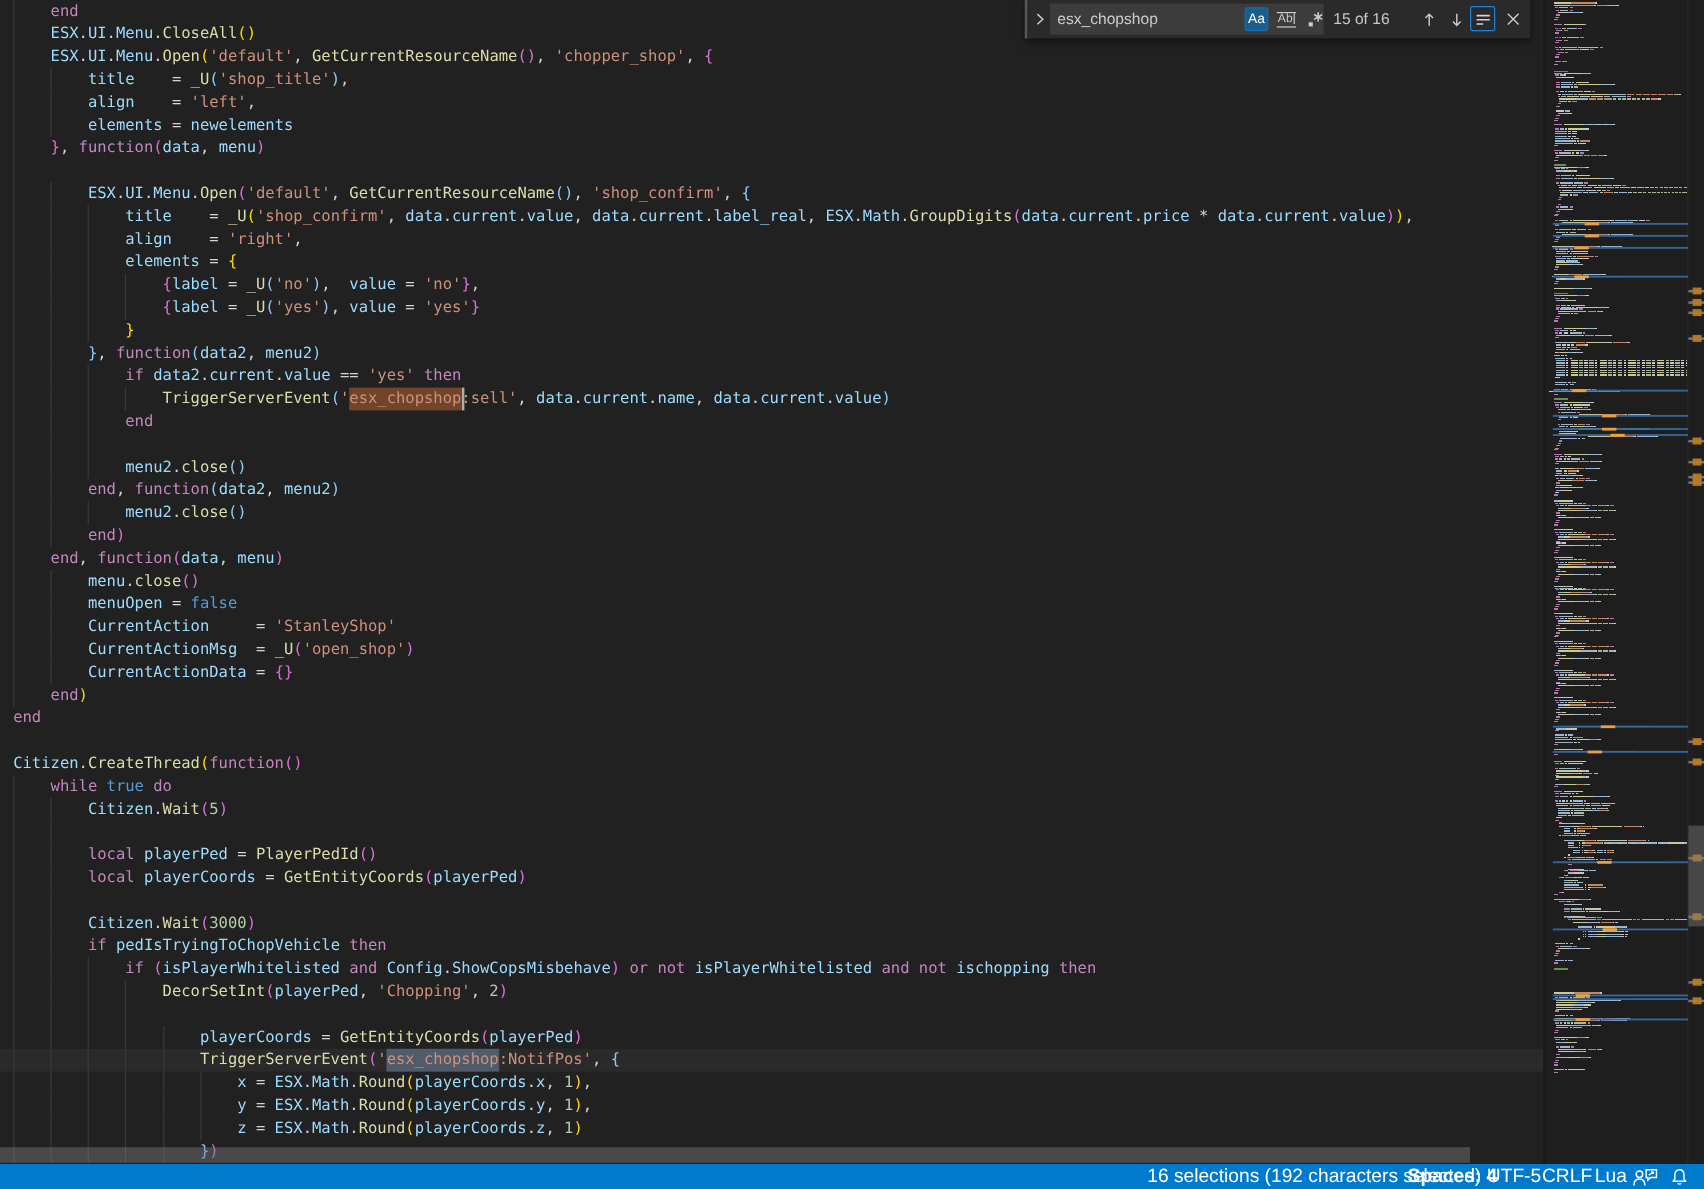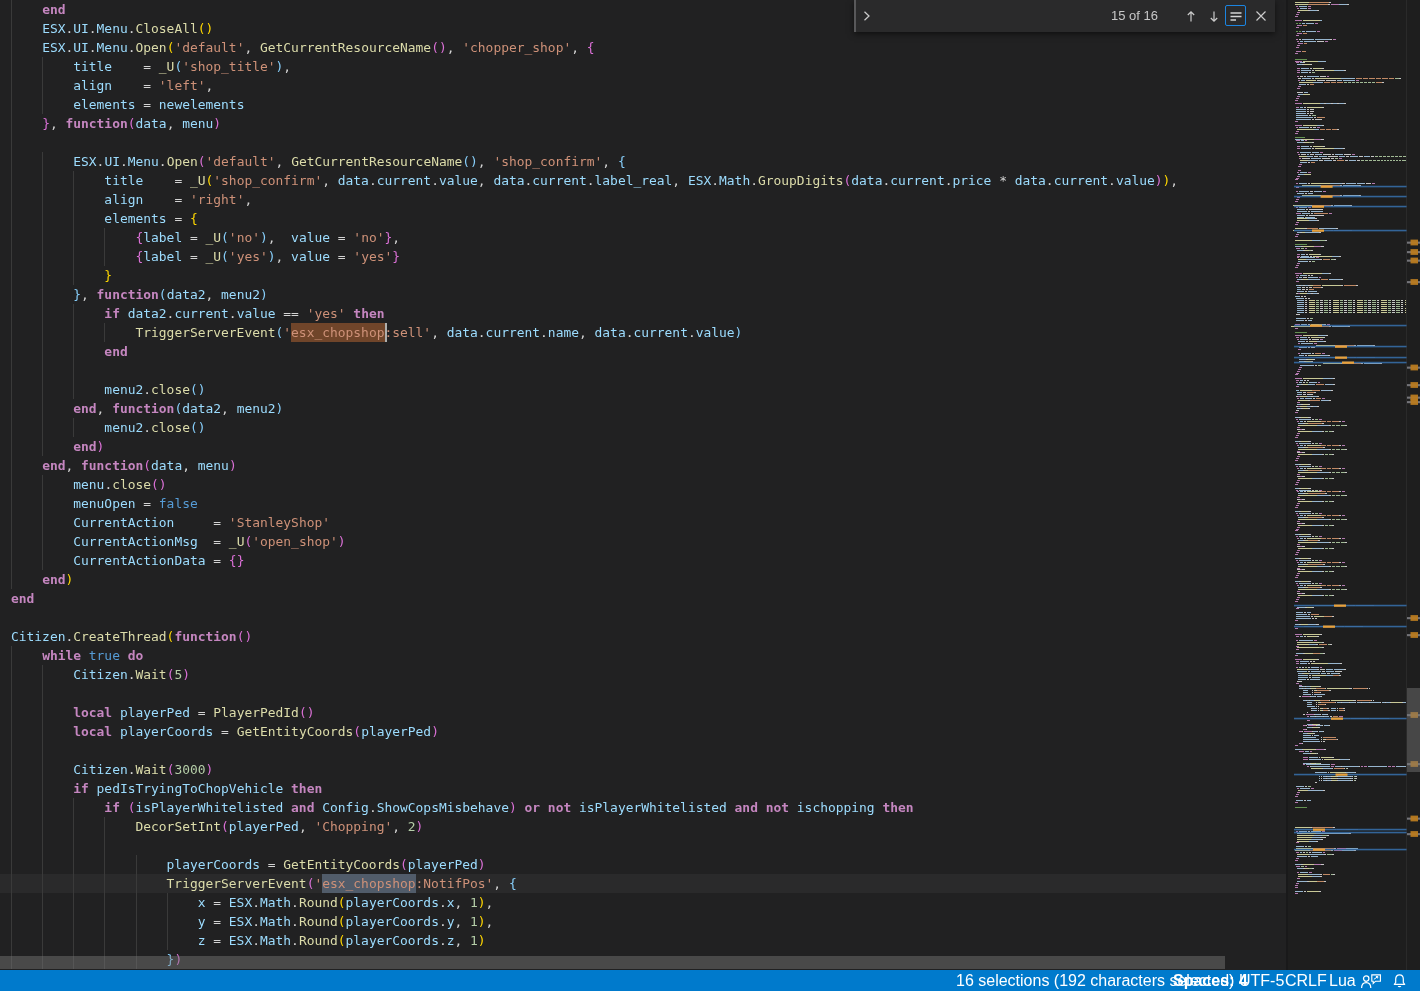--- a/index.html
+++ b/index.html
@@ -9,21 +9,21 @@
   
   #editor { position:absolute; left:0; top:0; width:1420px; height:970px; background:#1e1e1e; overflow:hidden; }
   #code-area { position:absolute; left:0; top:0; width:1286px; height:970px; background:#212122; }
   #code-lines { position:absolute; left:0; top:0; width:1286px;
     font-family:"DejaVu Sans Mono", monospace; font-size:12.93px; line-height:19px;
     white-space:pre; color:#d4d4d4; }
   .cl { position:relative; height:19px; }
   .cl .txt { position:absolute; left:11px; top:0; height:19px; }
   .guide { position:absolute; top:0; width:1px; height:19px; background:#3a3a3a; }
   .ovl { position:absolute; top:0; height:19px; }
-  .tok-k { color:#C586C0;font-weight:bold; } .tok-v { color:#9CDCFE; } .tok-s { color:#CE9178; }
+  .tok-k { color:#C586C0; } .tok-v { color:#9CDCFE; } .tok-s { color:#CE9178; }
   .tok-f { color:#DCDCAA; } .tok-n { color:#B5CEA8; } .tok-b { color:#569CD6; }
   #divider { position:absolute; left:1286px; top:0; width:2px; height:970px; background:#19191a; }
   #mm-border { position:absolute; left:1406px; top:0; width:1px; height:970px; background:rgba(255,255,255,0.055); }
 
   
   #hscroll { position:absolute; left:0px; top:956px; height:13px; background:rgba(121,121,121,0.45); }
   #vscroll { position:absolute; left:1407px; width:13px; background:rgba(121,121,121,0.45); }
 
   
   #minimap { position:absolute; left:1286px; top:0; width:134px; height:970px; }
@@ -1853,20 +1853,38 @@
   <div id="hscroll" style="left: 0px; width: 1225px;"></div>
   <div id="vscroll" style="top: 688px; height: 84px;"></div>
 
   <div id="find-widget">
     <div id="find-sash"></div>
     <div id="find-chevron">
       <svg width="9" height="12" viewBox="0 0 9 12">
         <path d="M2.5 1.8 L7 6 L2.5 10.2" fill="none" stroke="#cccccc" stroke-width="1.25"></path>
       </svg>
     </div>
+    <div id="find-input-box">
+      <span id="find-query">esx_chopshop</span>
+      <div id="toggle-case" class="find-toggle">
+          <span>Aa</span>
+        </div>
+      <div id="toggle-word" class="find-toggle">
+          <span class="wwbox">
+            <span class="ww">Ab</span>
+            <span class="wbar"></span>
+          </span>
+        </div>
+      <div id="toggle-regex" class="find-toggle" title=".*">
+          <svg width="16" height="16" viewBox="0 0 16 16">
+            <rect x="2.6" y="10.6" width="3.4" height="3.4" fill="#cccccc"></rect>
+            <path d="M10.5 2.2 L10.5 10 M7.1 4.1 L13.9 8.1 M13.9 4.1 L7.1 8.1" stroke="#cccccc" stroke-width="1.3" fill="none"></path>
+          </svg>
+        </div>
+    </div>
     <div id="find-results">15 of 16</div>
     <div id="btn-prev" class="find-btn">
       <svg width="12" height="13" viewBox="0 0 12 13">
         <path d="M6 11.5 L6 1.8 M2.8 5 L6 1.8 L9.2 5" fill="none" stroke="#cccccc" stroke-width="1.2"></path>
       </svg>
     </div>
     <div id="btn-next" class="find-btn">
       <svg width="12" height="13" viewBox="0 0 12 13">
         <path d="M6 1.5 L6 11.2 M2.8 8 L6 11.2 L9.2 8" fill="none" stroke="#cccccc" stroke-width="1.2"></path>
       </svg>

